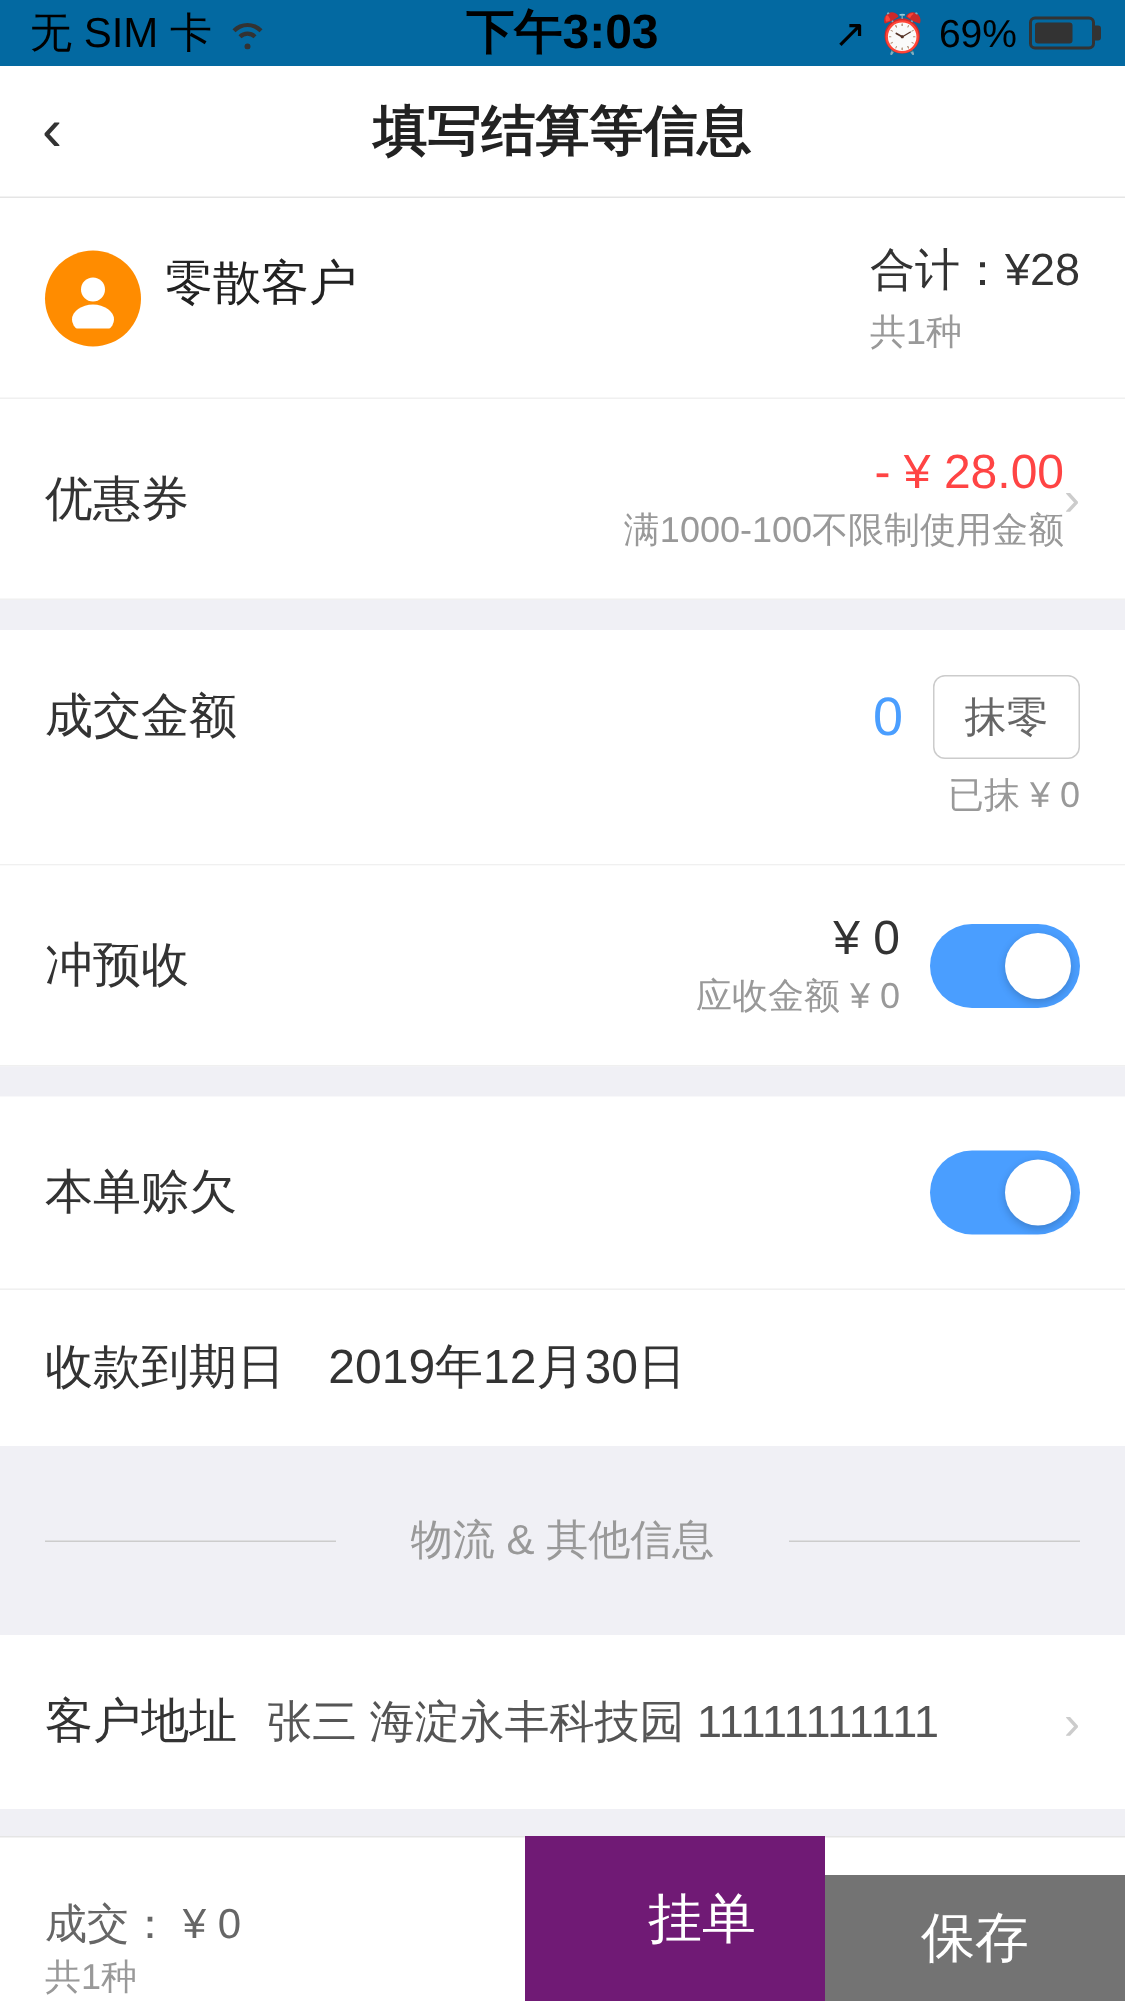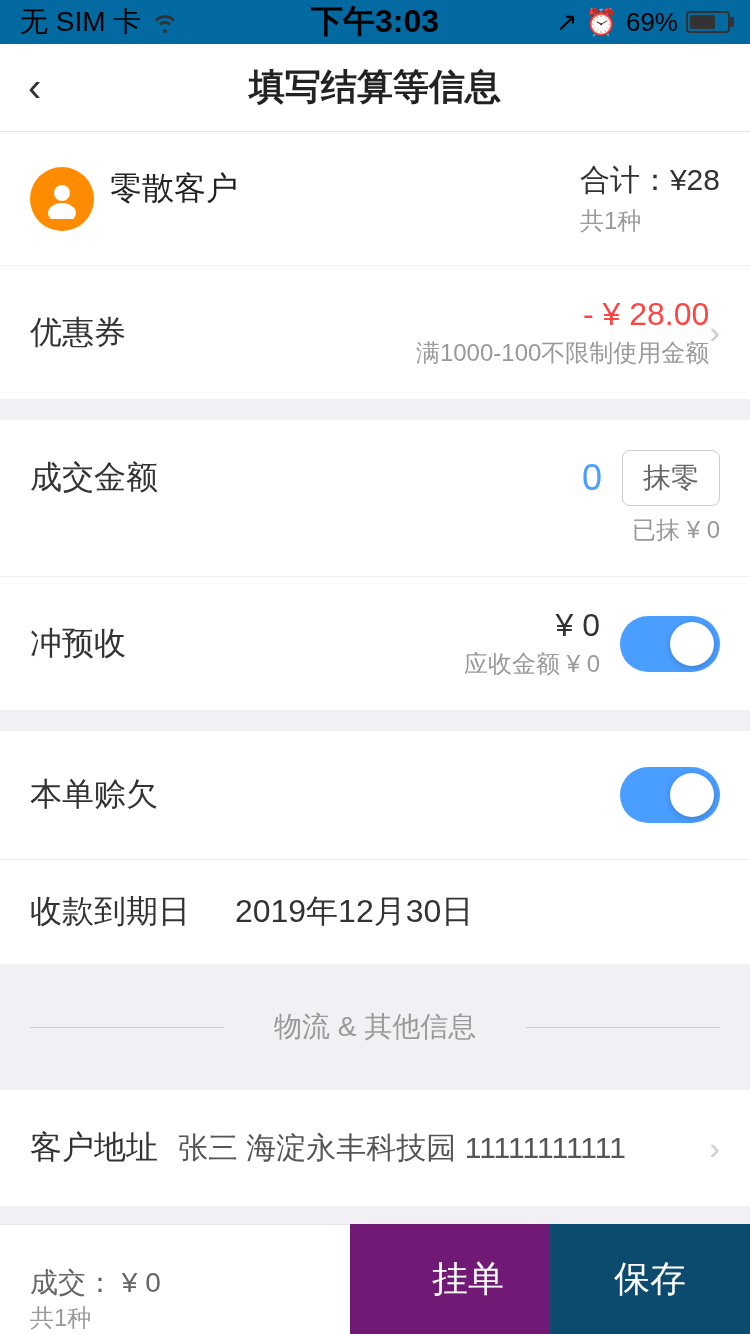--- a/index.html
+++ b/index.html
@@ -303,21 +303,21 @@
     }
     .due-content {
       font-size: 32px;
       color: #333;
     }
     .due-label {
       display: inline;
     }
     .due-date {
       display: inline;
-      margin-left: 36px;
+      margin-left: 20px;
     }
 
     
     .section-label {
       background: #f0f0f5;
       text-align: center;
       padding: 24px 0;
       font-size: 28px;
       color: #999;
       position: relative;
@@ -395,22 +395,22 @@
       font-weight: 500;
       border: none;
       cursor: pointer;
       display: flex;
       align-items: center;
       justify-content: center;
       padding-left: 36px;
     }
     .btn-save {
       width: 200px;
-      height: 110px;
-      background: #0c4a6e;
+      height: 84px;
+      background: #737373;
       color: #fff;
       font-size: 36px;
       font-weight: 500;
       border: none;
       cursor: pointer;
       display: flex;
       align-items: center;
       justify-content: center;
     }
   </style>

